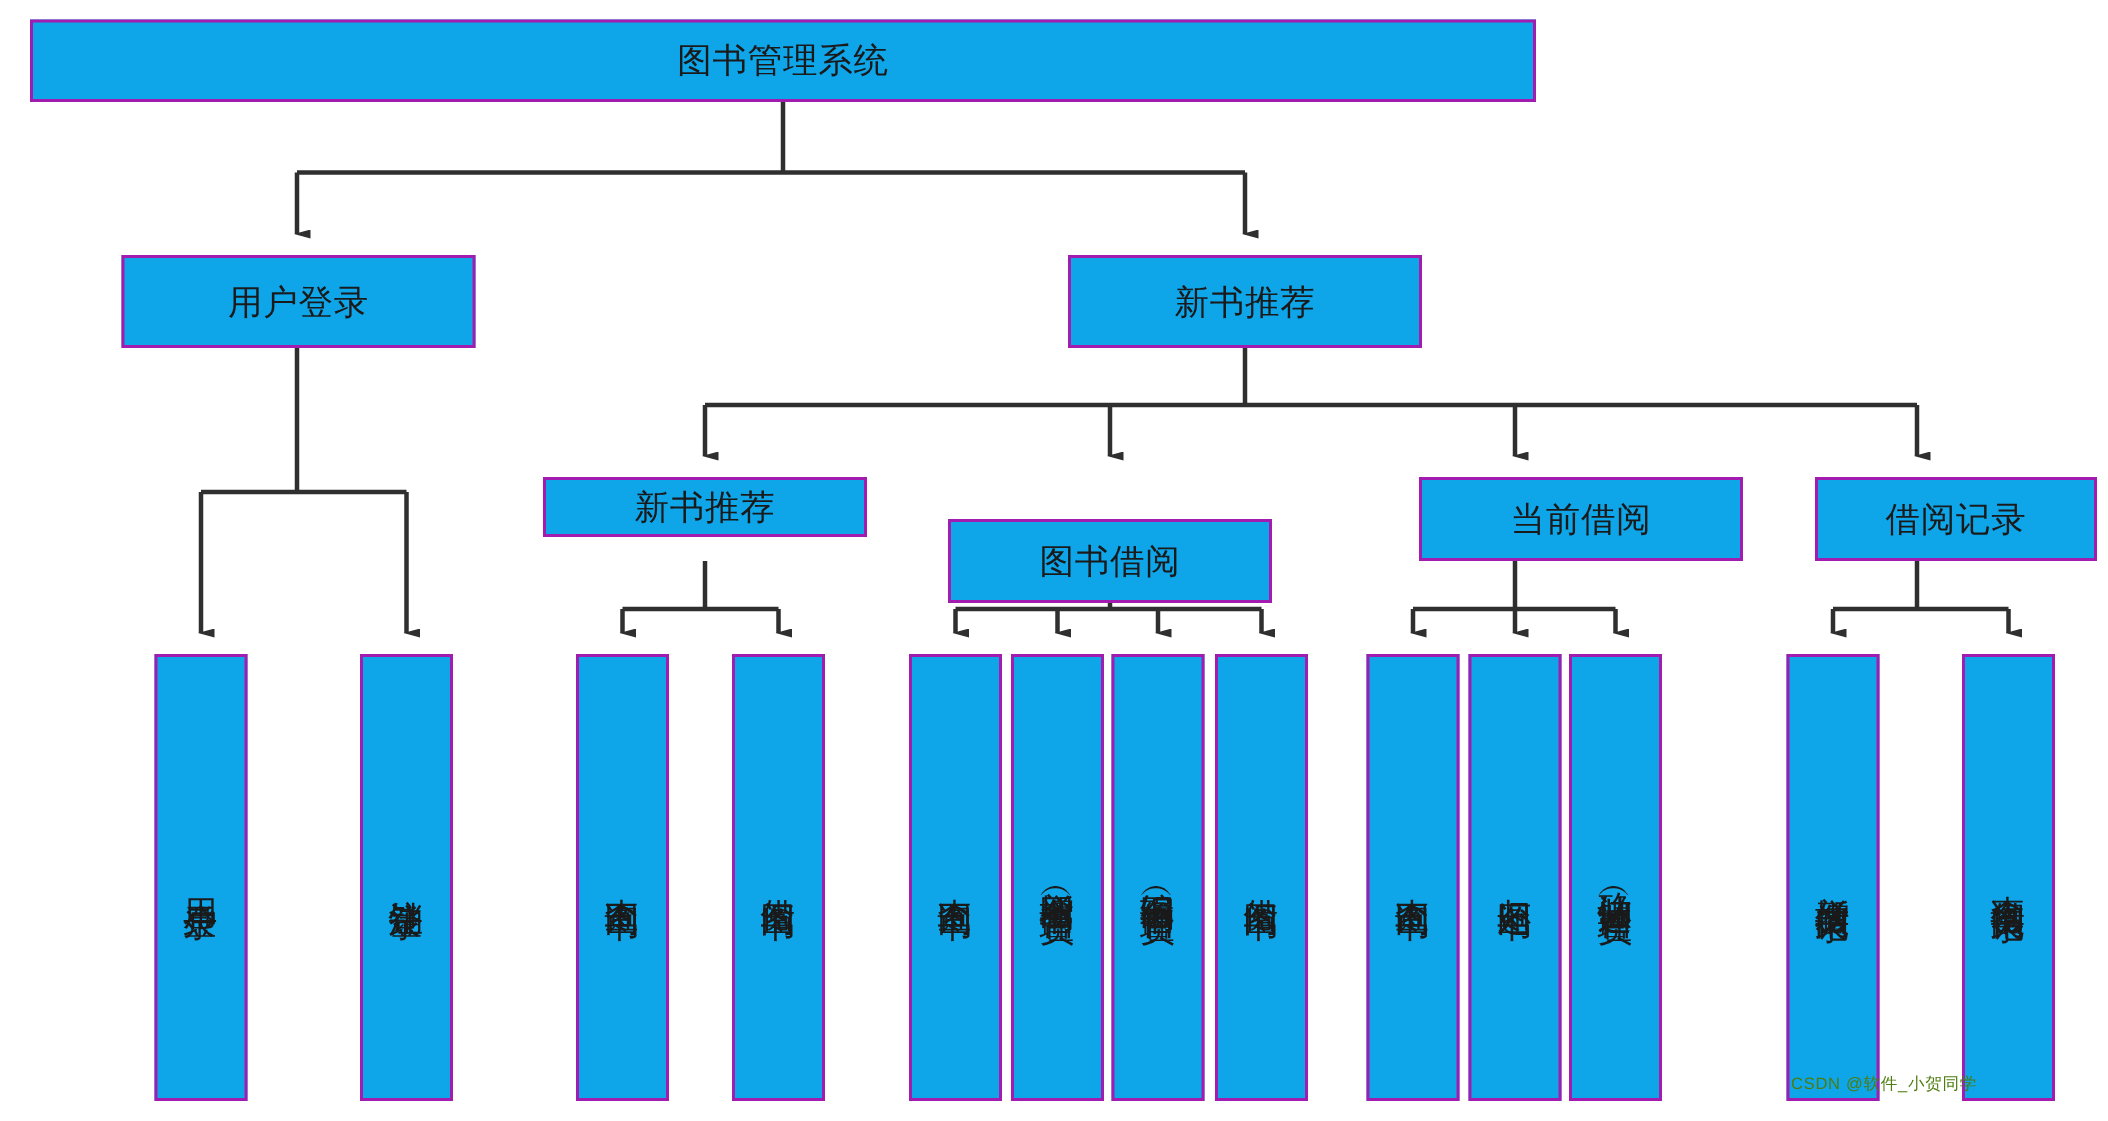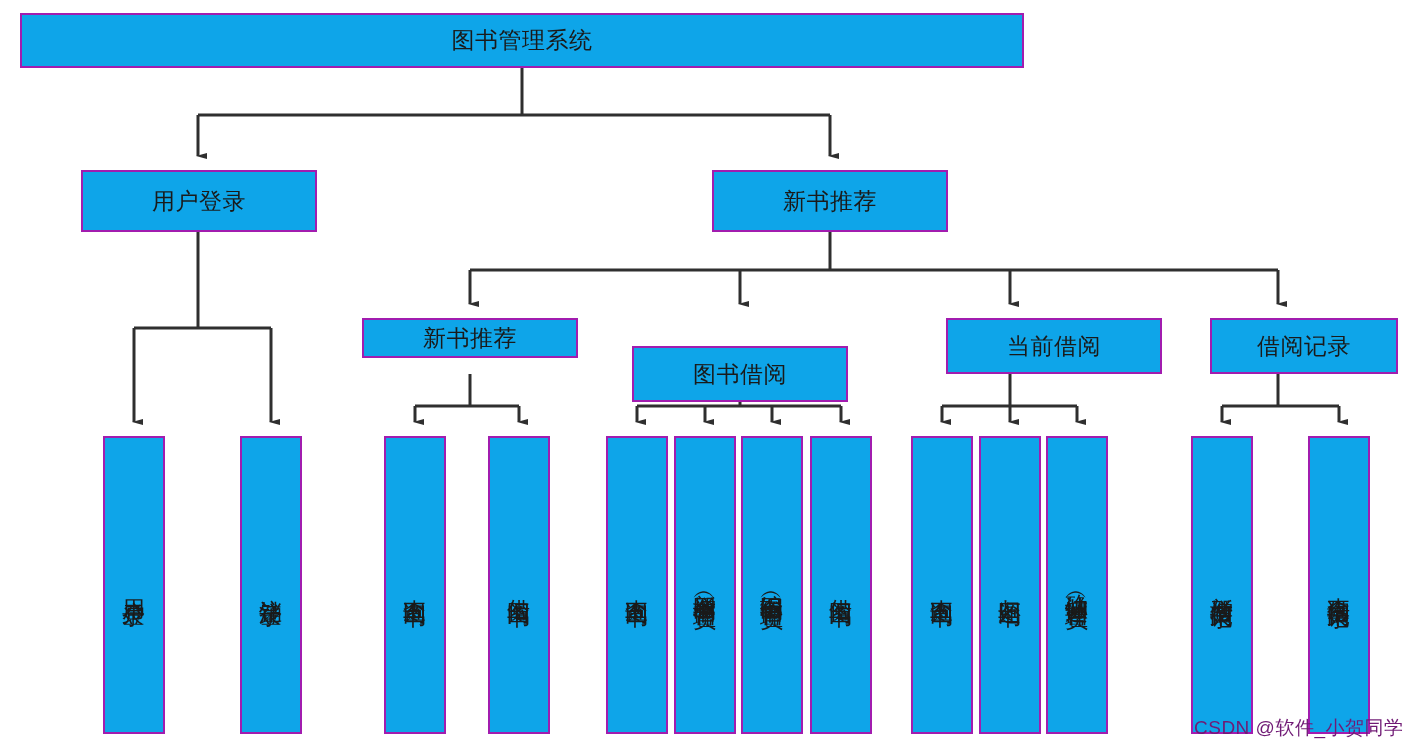--- a/index.html
+++ b/index.html
@@ -50,22 +50,22 @@
     padding: 4px 0;
   }
   .node.vert .vlabel {
     writing-mode: vertical-rl;
     text-orientation: upright;
     display: block;
     white-space: nowrap;
   }
   .watermark {
     position: absolute;
-    font-size: 19px;
-    color: #701a75;
+    font-size: 11px;
+    color: #4d7c0f;
     white-space: nowrap;
     letter-spacing: 0.5px;
     user-select: none;
   }
 </style>
 </head>
 <body>
 
 <div id="canvas">
 

